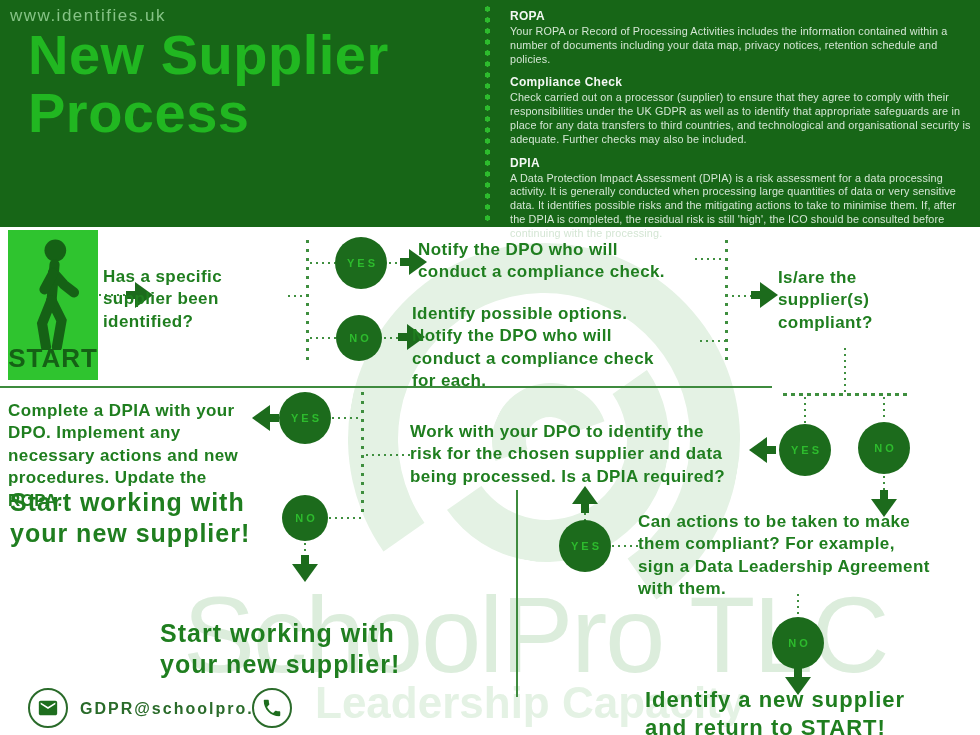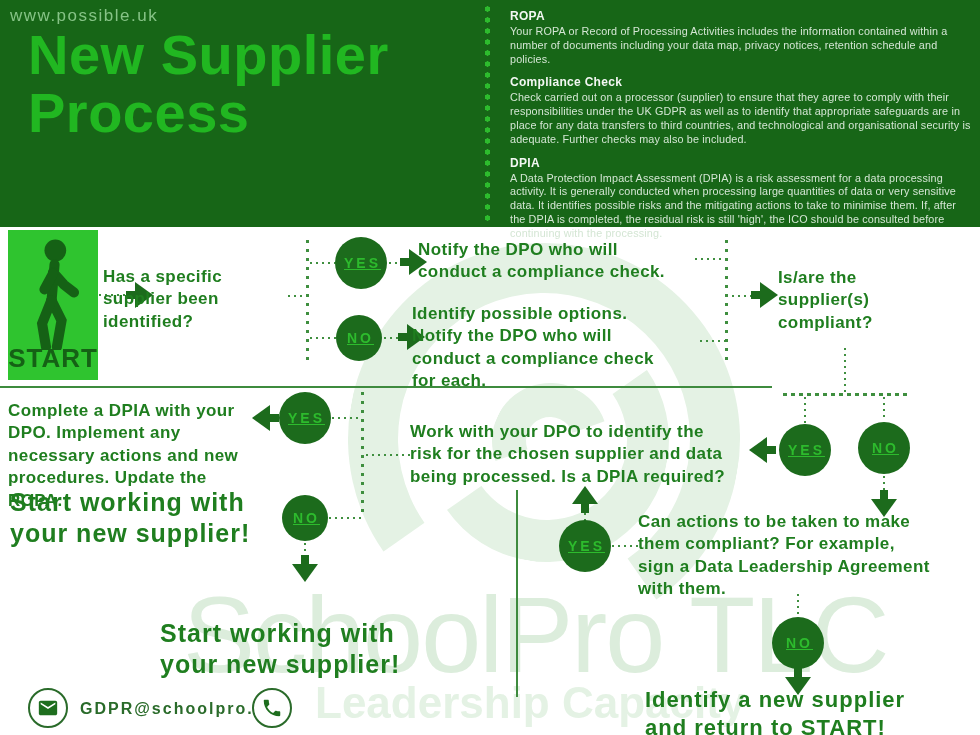--- a/index.html
+++ b/index.html
@@ -30,21 +30,21 @@
   .wm-t1{position:absolute;left:183px;top:572px;font-size:108px;font-weight:400;color:var(--wmtxt);letter-spacing:-2px;white-space:nowrap;z-index:0;}
   .wm-t2{position:absolute;left:315px;top:678px;font-size:44px;font-weight:700;color:var(--wm);white-space:nowrap;z-index:0;}
 
   
   .startbox{position:absolute;left:8px;top:230px;width:90px;height:150px;background:var(--startbg);z-index:2;}
   .startlabel{position:absolute;left:0;bottom:6px;width:100%;text-align:center;font-size:26px;font-weight:800;letter-spacing:1px;color:#156115;margin-top:14px;}
   .ftext{position:absolute;color:var(--flow);font-weight:700;font-size:17px;line-height:1.32;white-space:pre-line;letter-spacing:0.4px;z-index:2;}
   .ftext.big{font-size:25px;line-height:1.22;letter-spacing:1px;}
   .ftext.big2{font-size:22px;line-height:1.25;letter-spacing:1px;}
   .node{position:absolute;border-radius:50%;background:var(--dk);color:var(--bright);font-weight:700;
-    display:flex;align-items:center;justify-content:center;font-size:14px;letter-spacing:3px;text-indent:3px;z-index:2;text-decoration:underline;}
+    display:flex;align-items:center;justify-content:center;font-size:11px;letter-spacing:3px;text-indent:3px;z-index:2;}
 
   .dot-h{position:absolute;height:2px;background:repeating-linear-gradient(90deg,var(--dot) 0 2px,transparent 2px 6px);z-index:1;}
   .dot-v{position:absolute;width:2px;background:repeating-linear-gradient(180deg,var(--dot) 0 2px,transparent 2px 6px);z-index:1;}
   .dot-v.thick{width:3px;background:repeating-linear-gradient(180deg,var(--dot) 0 3px,transparent 3px 9px);}
   .dot-h.thick{height:3px;background:repeating-linear-gradient(90deg,var(--dot) 0 4px,transparent 4px 8px);}
   .sol-h{position:absolute;background:var(--line);z-index:1;}
   .sol-v{position:absolute;background:var(--line);z-index:1;}
 
   .arr{position:absolute;width:27px;height:26px;z-index:2;}
   .arr .stem{position:absolute;background:var(--dk);}
@@ -76,21 +76,21 @@
                 transform:rotate(-80deg);"></div>
     <div class="wm-arc" style="left:425px;top:318px;width:244px;height:244px;border-width:42px;
                 border-top-color:var(--wm);border-right-color:var(--wm);transform:rotate(100deg);"></div>
     <div class="wm-arc" style="left:492px;top:383px;width:116px;height:116px;border-width:34px;
                 border-top-color:var(--wm);border-left-color:var(--wm);transform:rotate(25deg);"></div>
   </div>
   <div class="wm-t1">SchoolPro TLC</div>
   <div class="wm-t2">Leadership Capacity</div>
 
   <div class="header">
-    <div class="www">www.possible.uk</div>
+    <div class="www">www.identifies.uk</div>
     <div class="title">New Supplier
 Process</div>
     <div class="dots-col"></div>
     <div class="defs">
       <div class="def">
         <div class="term">ROPA</div>
         <div class="desc">Your ROPA or Record of Processing Activities includes the information contained within a number of documents including your data map, privacy notices, retention schedule and policies.</div>
       </div>
       <div class="def">
         <div class="term">Compliance Check</div>

